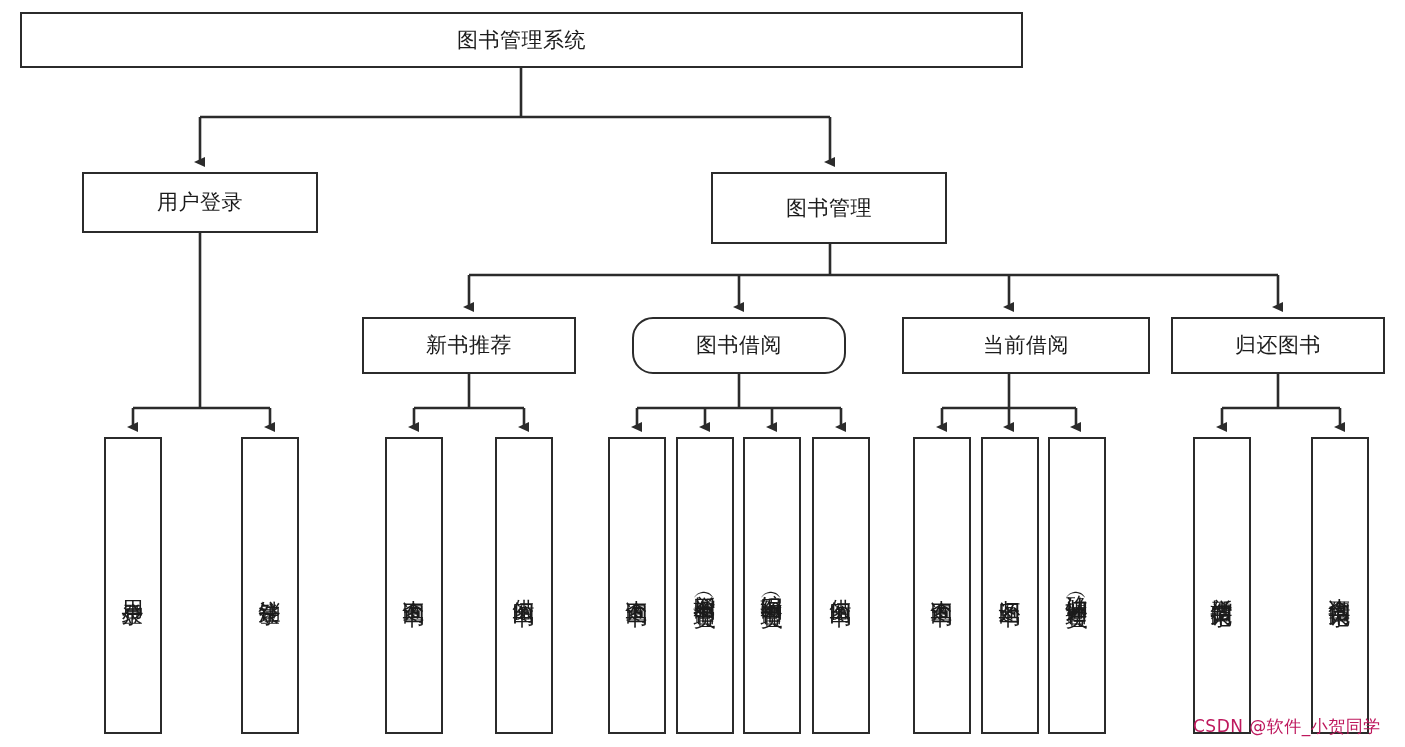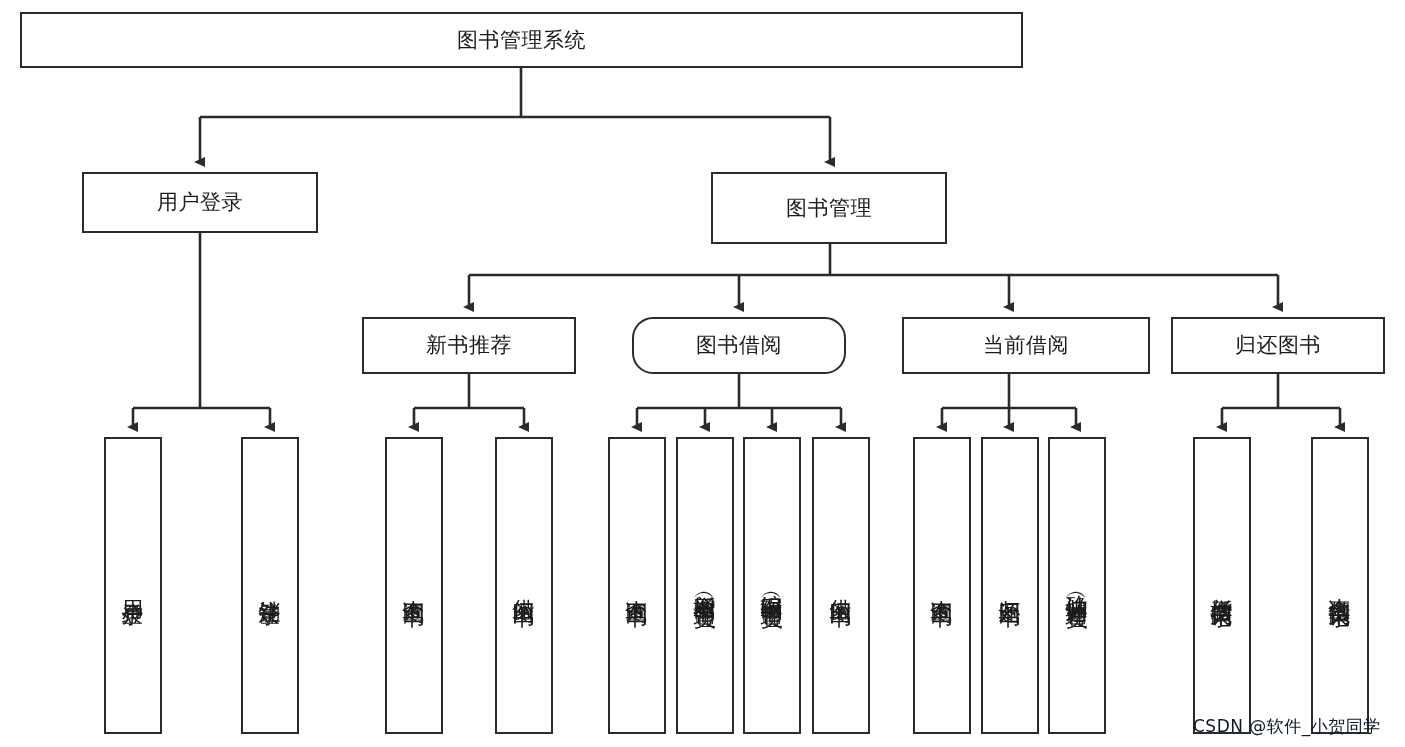--- a/index.html
+++ b/index.html
@@ -55,21 +55,21 @@
   .node.vert .node-label {
     writing-mode: vertical-rl;
     text-orientation: upright;
     font-size: 22px;
     line-height: 1.05;
     letter-spacing: 2px;
     max-height: 100%;
   }
   .watermark {
     position: absolute;
-    color: #0f172a;
+    color: #be185d;
     font-size: 17px;
     white-space: nowrap;
     letter-spacing: 0.5px;
     user-select: none;
   }
 </style>
 </head>
 <body>
 
 <div id="diagram-root">

